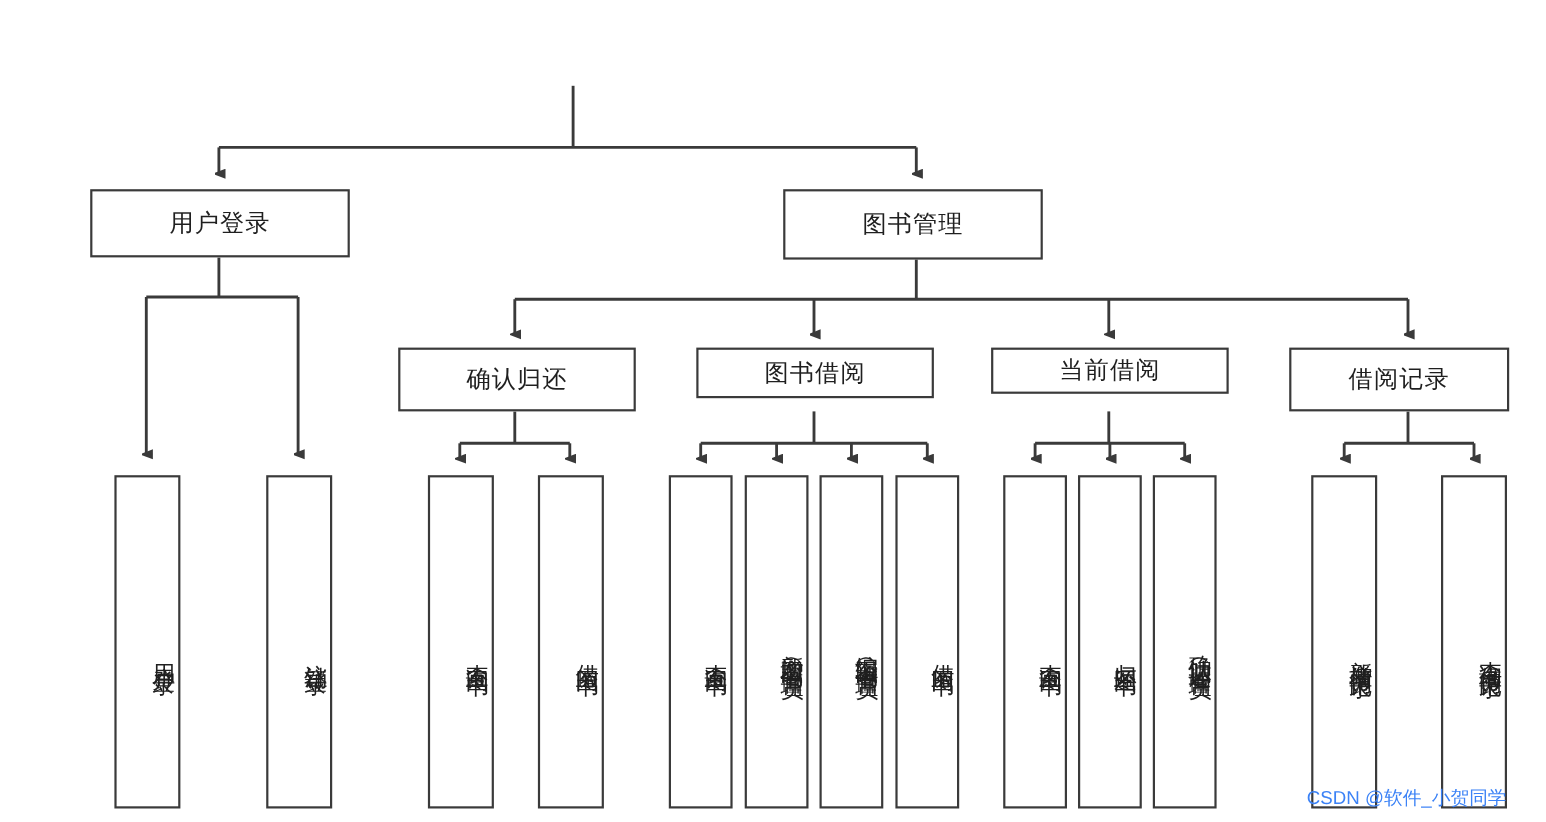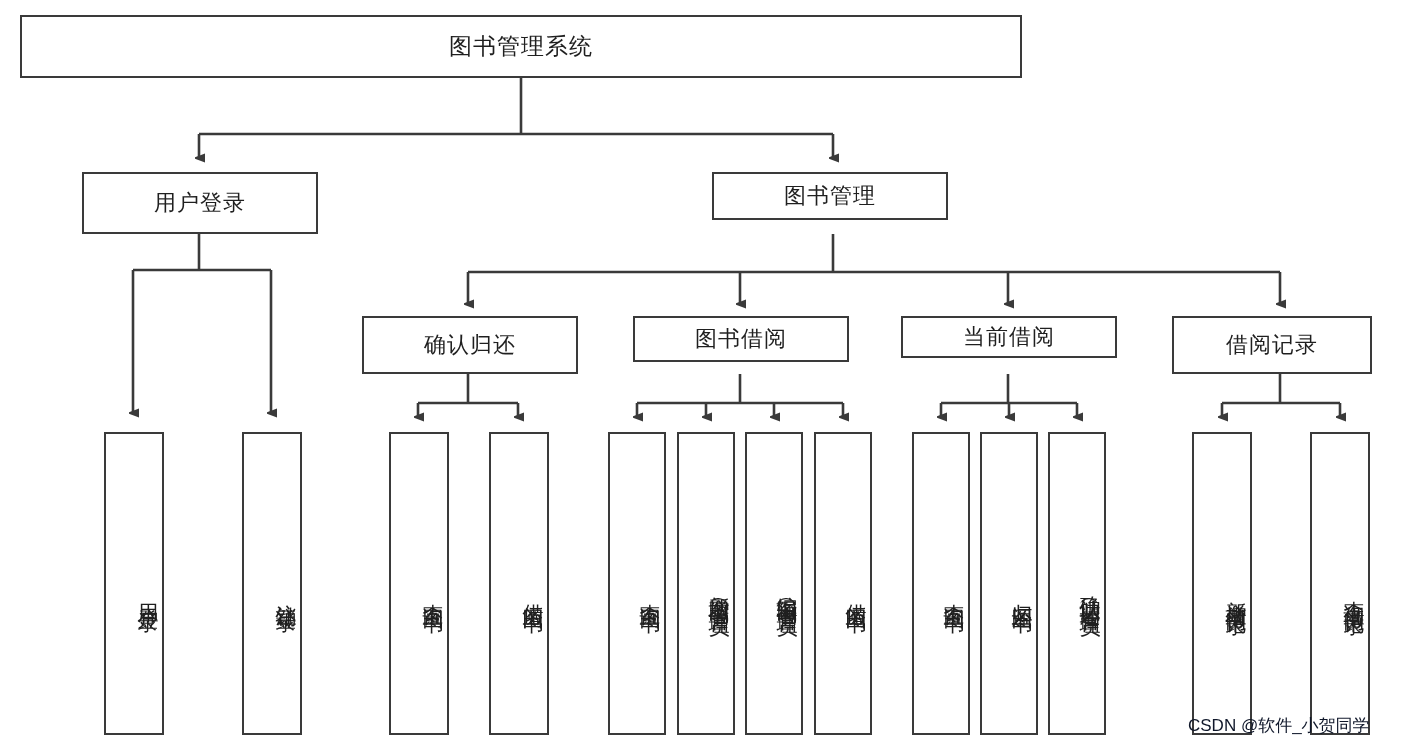--- a/index.html
+++ b/index.html
@@ -56,21 +56,21 @@
   .node.v .vlabel {
     writing-mode: vertical-rl;
     text-orientation: upright;
     white-space: nowrap;
   }
   .watermark {
     position: absolute;
     left: 1188px;
     top: 714px;
     font-size: 17px;
-    color: #0f172a;
+    color: #3b82f6;
     white-space: nowrap;
     z-index: 3;
   }
 </style>
 </head>
 <body>
 
 <div id="canvas">
 
   <svg id="edges" viewBox="0 0 1405 747">
@@ -116,28 +116,25 @@
       <path d="M1009,403 L1009,417" marker-end="url(#arrow)"></path>
       <path d="M1077,403 L1077,417" marker-end="url(#arrow)"></path>
 
       <path d="M1280,374 L1280,403"></path>
       <path d="M1222,403 L1340,403"></path>
       <path d="M1222,403 L1222,417" marker-end="url(#arrow)"></path>
       <path d="M1340,403 L1340,417" marker-end="url(#arrow)"></path>
     </g>
   </svg>
 
-  <div class="node h root" style="left:20px; top:15px; width:1002px; height:63px;">
-    <span>图书管理系统</span>
-  </div>
 
   <div class="node h" style="left:82px; top:172px; width:236px; height:62px;">
     <span>用户登录</span>
   </div>
-  <div class="node h" style="left:712px; top:172px; width:236px; height:48px;">
+  <div class="node h" style="left:712px; top:172px; width:236px; height:64px;">
     <span>图书管理</span>
   </div>
 
   <div class="node h" style="left:362px; top:316px; width:216px; height:58px;">
     <span>确认归还</span>
   </div>
   <div class="node h" style="left:633px; top:316px; width:216px; height:46px;">
     <span>图书借阅</span>
   </div>
   <div class="node h" style="left:901px; top:316px; width:216px; height:42px;">

